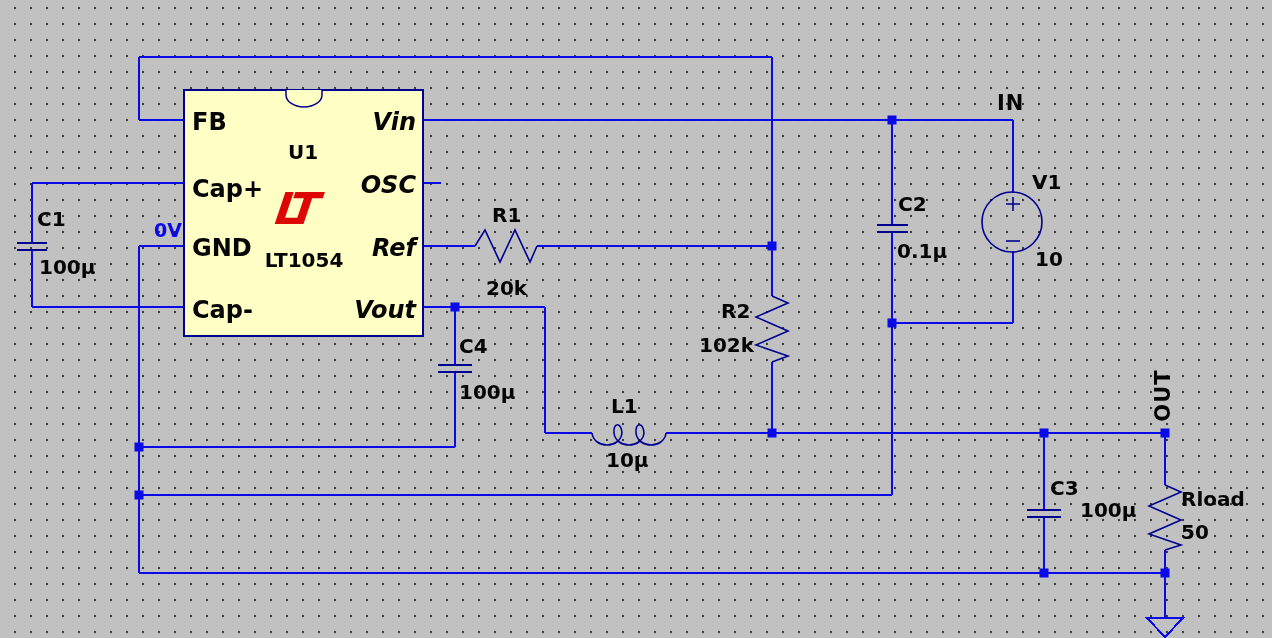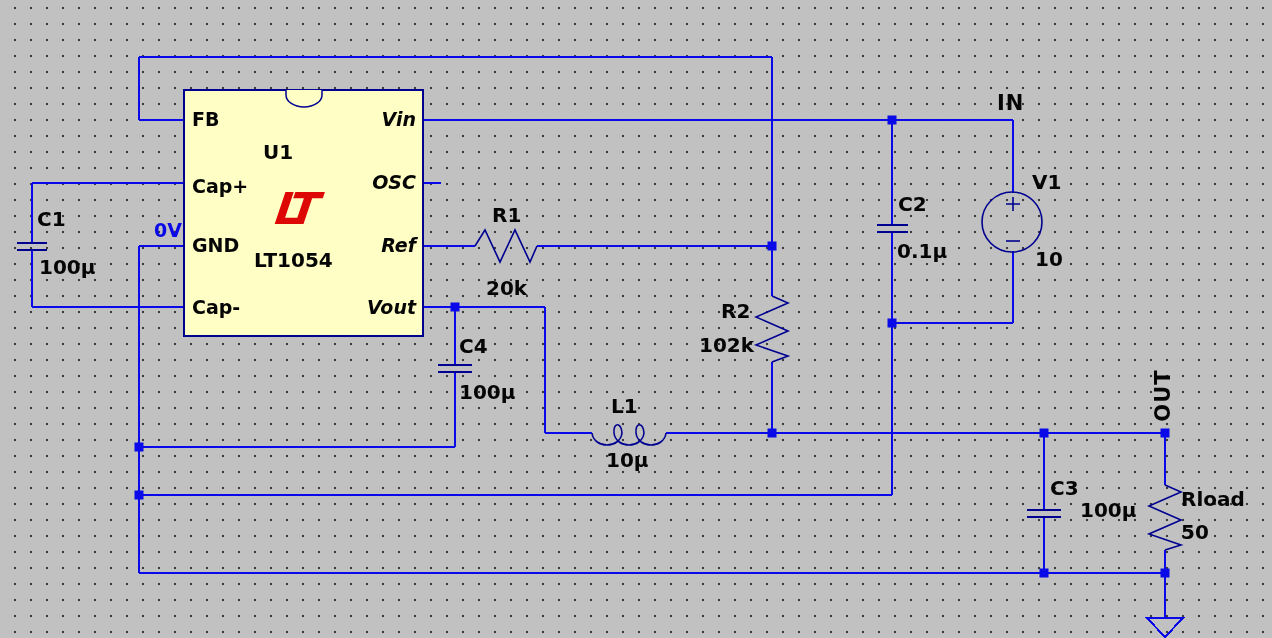--- a/index.html
+++ b/index.html
@@ -14,32 +14,32 @@
     font-family:"DejaVu Sans",sans-serif;
   }
   .lbl{
     position:absolute;
     font-weight:bold;
     font-size:20px;
     line-height:1.1;
     color:#050505;
     white-space:nowrap;
   }
-  .pin{font-size:19px;}
+  .pin{font-size:24px;}
   .blue{color:#0A0AE8;}
   .net{font-size:21px;letter-spacing:1px;}
   #ic-body{
     position:absolute;
     left:183px;top:89px;width:241px;height:248px;
     box-sizing:border-box;
     background:#FFFFC5;
     border:2px solid #000090;
   }
   .rt{width:100px;text-align:right;font-style:italic;}
-  .ctr{}
+  .ctr{text-align:center;}
   #lt-logo{
     position:absolute;left:276px;top:183px;
     font-size:44px;font-weight:900;font-style:italic;
     letter-spacing:-7px;
     color:#DD0806;
     transform:skewX(-8deg);
   }
   #out-label{
     left:1129px;top:384px;width:70px;text-align:center;
     transform:rotate(-90deg);

